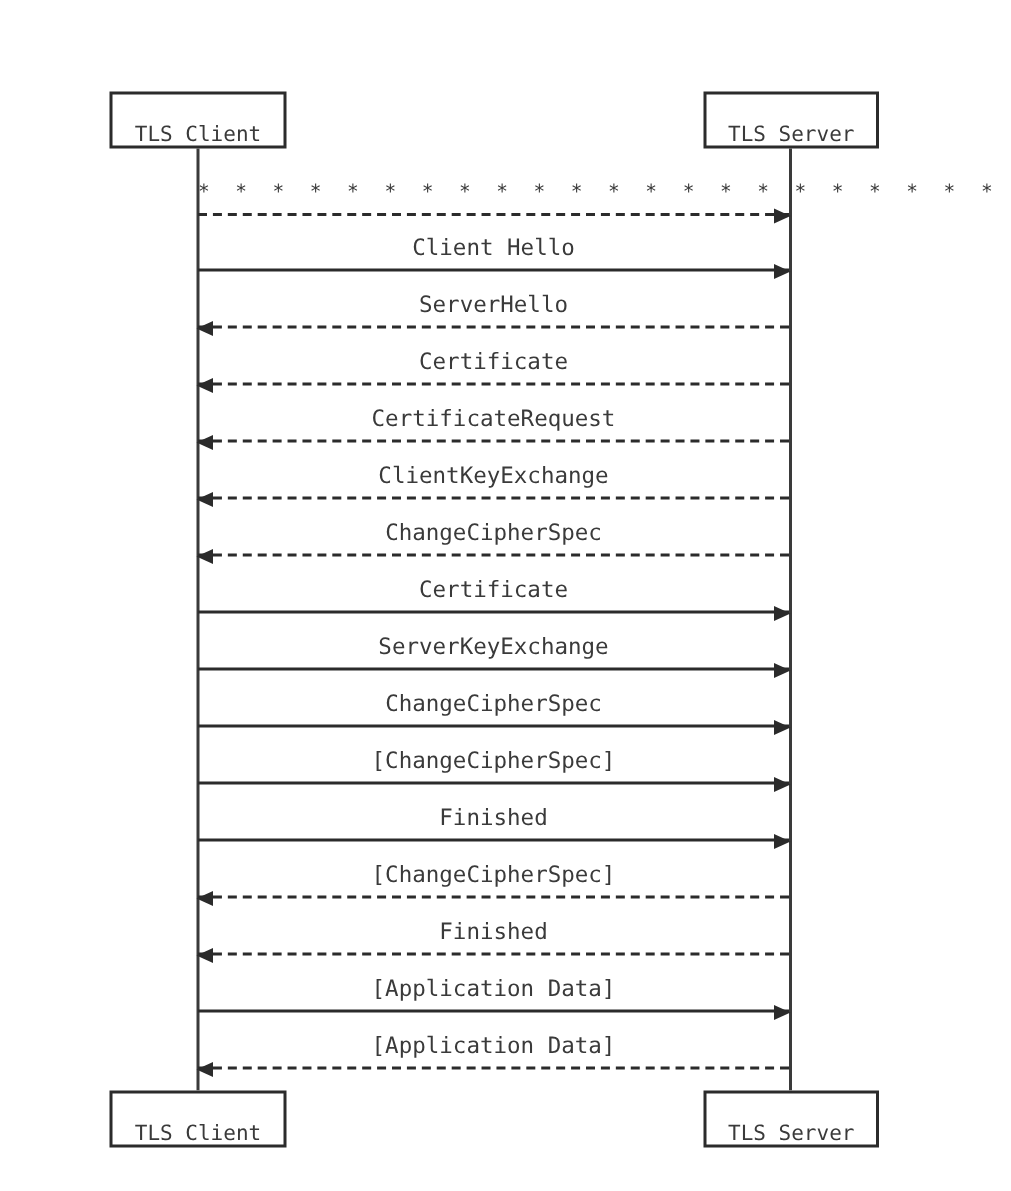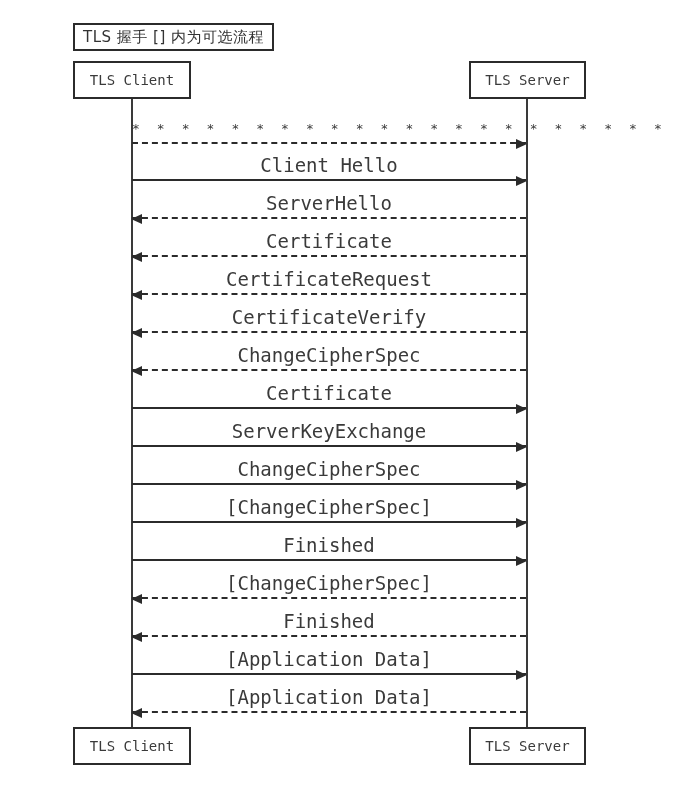--- a/index.html
+++ b/index.html
@@ -46,21 +46,21 @@
     letter-spacing: 0.5px;
   }
 
   
   .participant {
     position: absolute;
     box-sizing: border-box;
     border: 2px solid #2b2b2b;
     background: #ffffff;
     display: flex;
-    align-items: center;
+    align-items: flex-end;
     justify-content: center;
     white-space: nowrap;
     height: 38px;
   }
   .participant-label {
     font-family: "DejaVu Sans Mono", monospace;
     font-size: 14px;
     line-height: 14px;
     color: #3a3a3a;
   }
@@ -87,21 +87,21 @@
     left: 132px;
     width: 394px;
     height: 0;
   }
   .msg-label {
     position: absolute;
     left: 0;
     width: 394px;
     bottom: 6px;
     text-align: center;
-    font-size: 19px;
+    font-size: 15px;
     line-height: 15px;
     font-family: "DejaVu Sans Mono", monospace;
     color: #3a3a3a;
     white-space: nowrap;
   }
   .msg-line {
     position: absolute;
     left: 0;
     top: 0;
     width: 394px;
@@ -134,23 +134,20 @@
   .msg-label.asterisks {
     letter-spacing: 4.6px;
     font-size: 13px;
   }
 </style>
 </head>
 <body>
 
 <div id="diagram">
 
-  <div class="title-box">
-    <span class="title-text">TLS 握手 [] 内为可选流程</span>
-  </div>
 
   <div class="participant p-client-top">
     <span class="participant-label">TLS Client</span>
   </div>
   <div class="participant p-server-top">
     <span class="participant-label">TLS Server</span>
   </div>
 
   <div class="lifeline lifeline-client"></div>
   <div class="lifeline lifeline-server"></div>
@@ -180,21 +177,21 @@
           <div class="arrowhead left"></div>
         </div>
       </div>
       <div class="msg" style="top: 293px;">
         <div class="msg-label">CertificateRequest</div>
         <div class="msg-line dashed">
           <div class="arrowhead left"></div>
         </div>
       </div>
       <div class="msg" style="top: 331px;">
-        <div class="msg-label">CertificateVerify</div>
+        <div class="msg-label">ClientKeyExchange</div>
         <div class="msg-line dashed">
           <div class="arrowhead left"></div>
         </div>
       </div>
       <div class="msg" style="top: 369px;">
         <div class="msg-label">ChangeCipherSpec</div>
         <div class="msg-line dashed">
           <div class="arrowhead left"></div>
         </div>
       </div>

